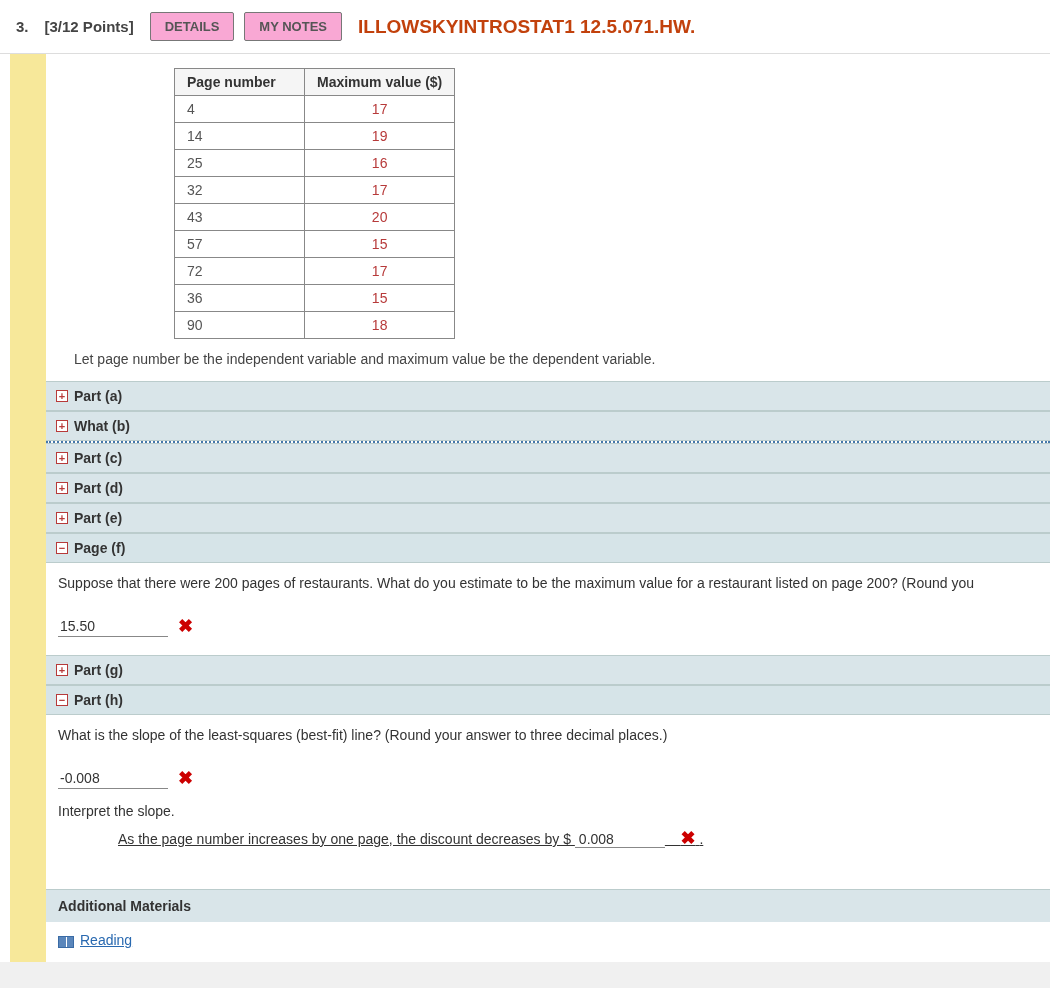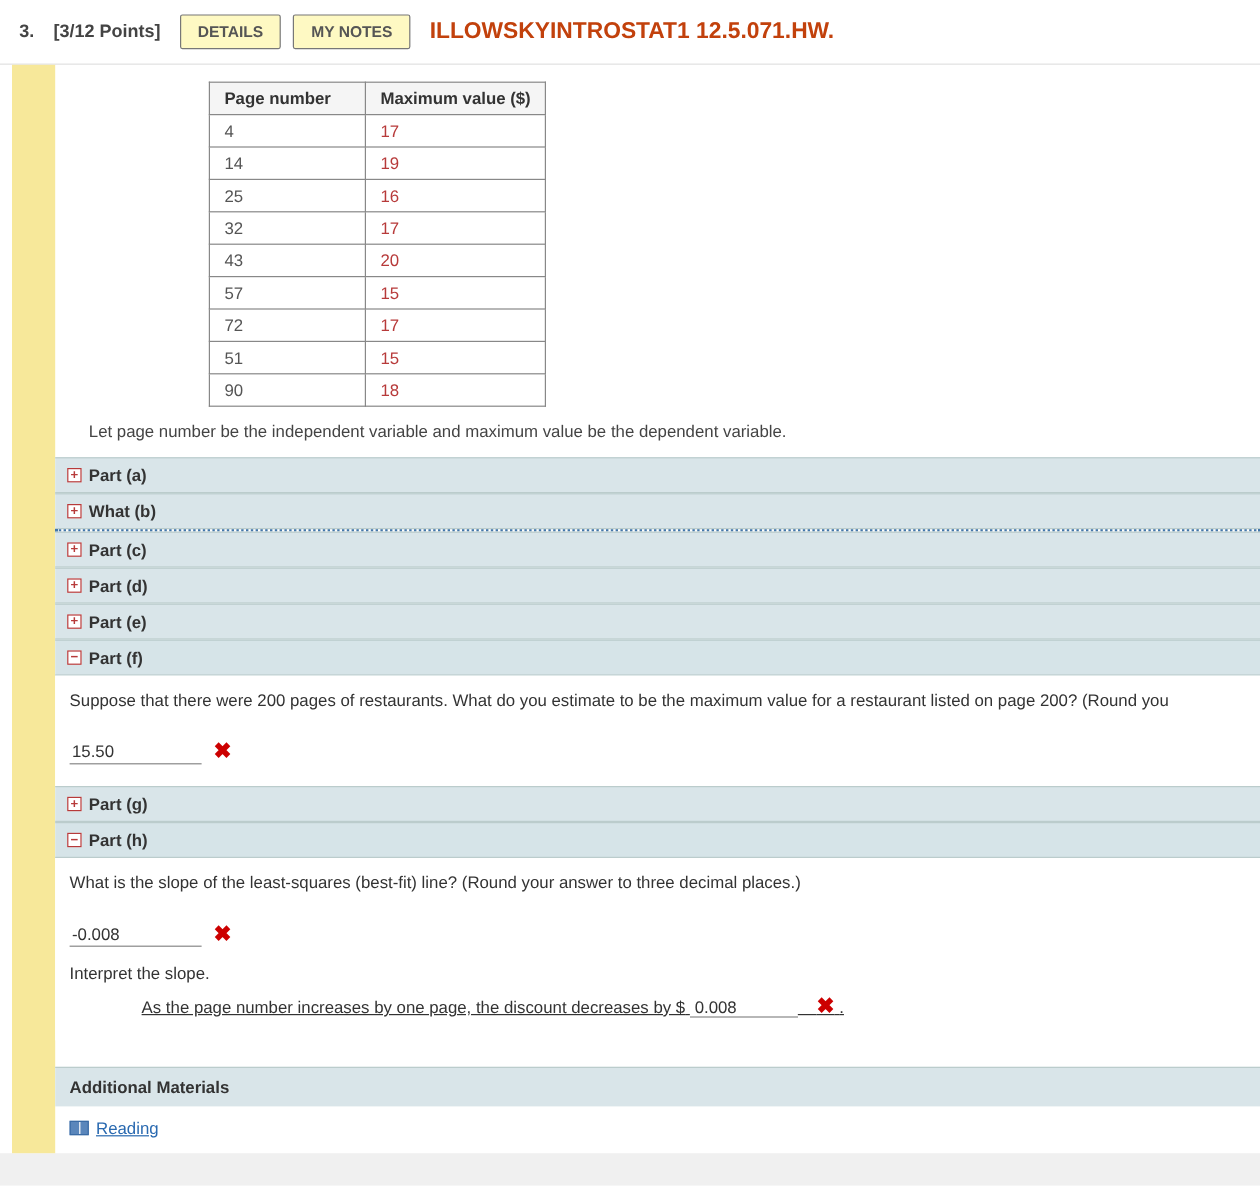--- a/index.html
+++ b/index.html
@@ -20,21 +20,21 @@
     border-bottom: 1px solid #ddd;
   }
   .qnum {
     font-weight: bold;
     font-size: 15px;
     color: #444;
     margin-right: 6px;
   }
   .ptbtn {
     border: 1px solid #777;
-    background: #fef9c3;
+    background: #f9a8d4;
     padding: 6px 14px;
     font-weight: bold;
     font-size: 13px;
     color: #555;
     border-radius: 2px;
     cursor: pointer;
     text-align: right;
   }
   .book-ref {
     font-weight: bold;
@@ -71,21 +71,21 @@
     font-size: 14px;
     text-align: left;
     min-width: 130px;
   }
   table.data-table th {
     background: #f5f5f5;
     font-weight: bold;
     color: #333;
   }
   table.data-table td.col-page { color: #555; }
-  table.data-table td.col-val { color: #b73a3a; }
+  table.data-table td.col-val { color: #b73a3a; text-align: center; }
   .instruction {
     font-size: 14px;
     color: #444;
     padding: 4px 16px 14px 0;
   }
   .part-bar {
     background: #d9e5e9;
     border-top: 1px solid #bcc;
     border-bottom: 1px solid #bcc;
     padding: 6px 10px;
@@ -163,21 +163,21 @@
   }
   .addl-body {
     padding: 10px 12px;
     margin-left: -28px;
   }
   .reading-link {
     color: #2969b0;
     font-size: 14px;
     text-decoration: underline;
     display: inline-flex;
-    align-items: center;
+    align-items: flex-end;
     gap: 6px;
   }
   .reading-link .bicon {
     width: 16px; height: 12px;
     background: #5a86bb;
     border: 1px solid #3a6ba5;
     display: inline-block;
     position: relative;
   }
   .reading-link .bicon::after{
@@ -237,21 +237,21 @@
           </tr>
           <tr>
             <td class="col-page">57</td>
             <td class="col-val">15</td>
           </tr>
           <tr>
             <td class="col-page">72</td>
             <td class="col-val">17</td>
           </tr>
           <tr>
-            <td class="col-page">51</td>
+            <td class="col-page">36</td>
             <td class="col-val">15</td>
           </tr>
           <tr>
             <td class="col-page">90</td>
             <td class="col-val">18</td>
           </tr>
         </tbody>
     </table>
 
     <div class="instruction">Let page number be the independent variable and maximum value be the dependent variable.</div>
@@ -273,21 +273,21 @@
       <span class="part-icon">+</span>
       <span>Part (d)</span>
     </div>
     <div class="part-bar">
       <span class="part-icon">+</span>
       <span>Part (e)</span>
     </div>
 
     <div class="part-bar open">
       <span class="part-icon">−</span>
-      <span>Part (f)</span>
+      <span>Page (f)</span>
     </div>
     <div class="part-body">
       <div>Suppose that there were 200 pages of restaurants. What do you estimate to be the maximum value for a restaurant listed on page 200? (Round you</div>
       <div class="answer-line">
         <input class="answer-input" value="15.50" style="">
         <span class="x-mark">✖</span>
       </div>
     </div>
 
     <div class="part-bar">

